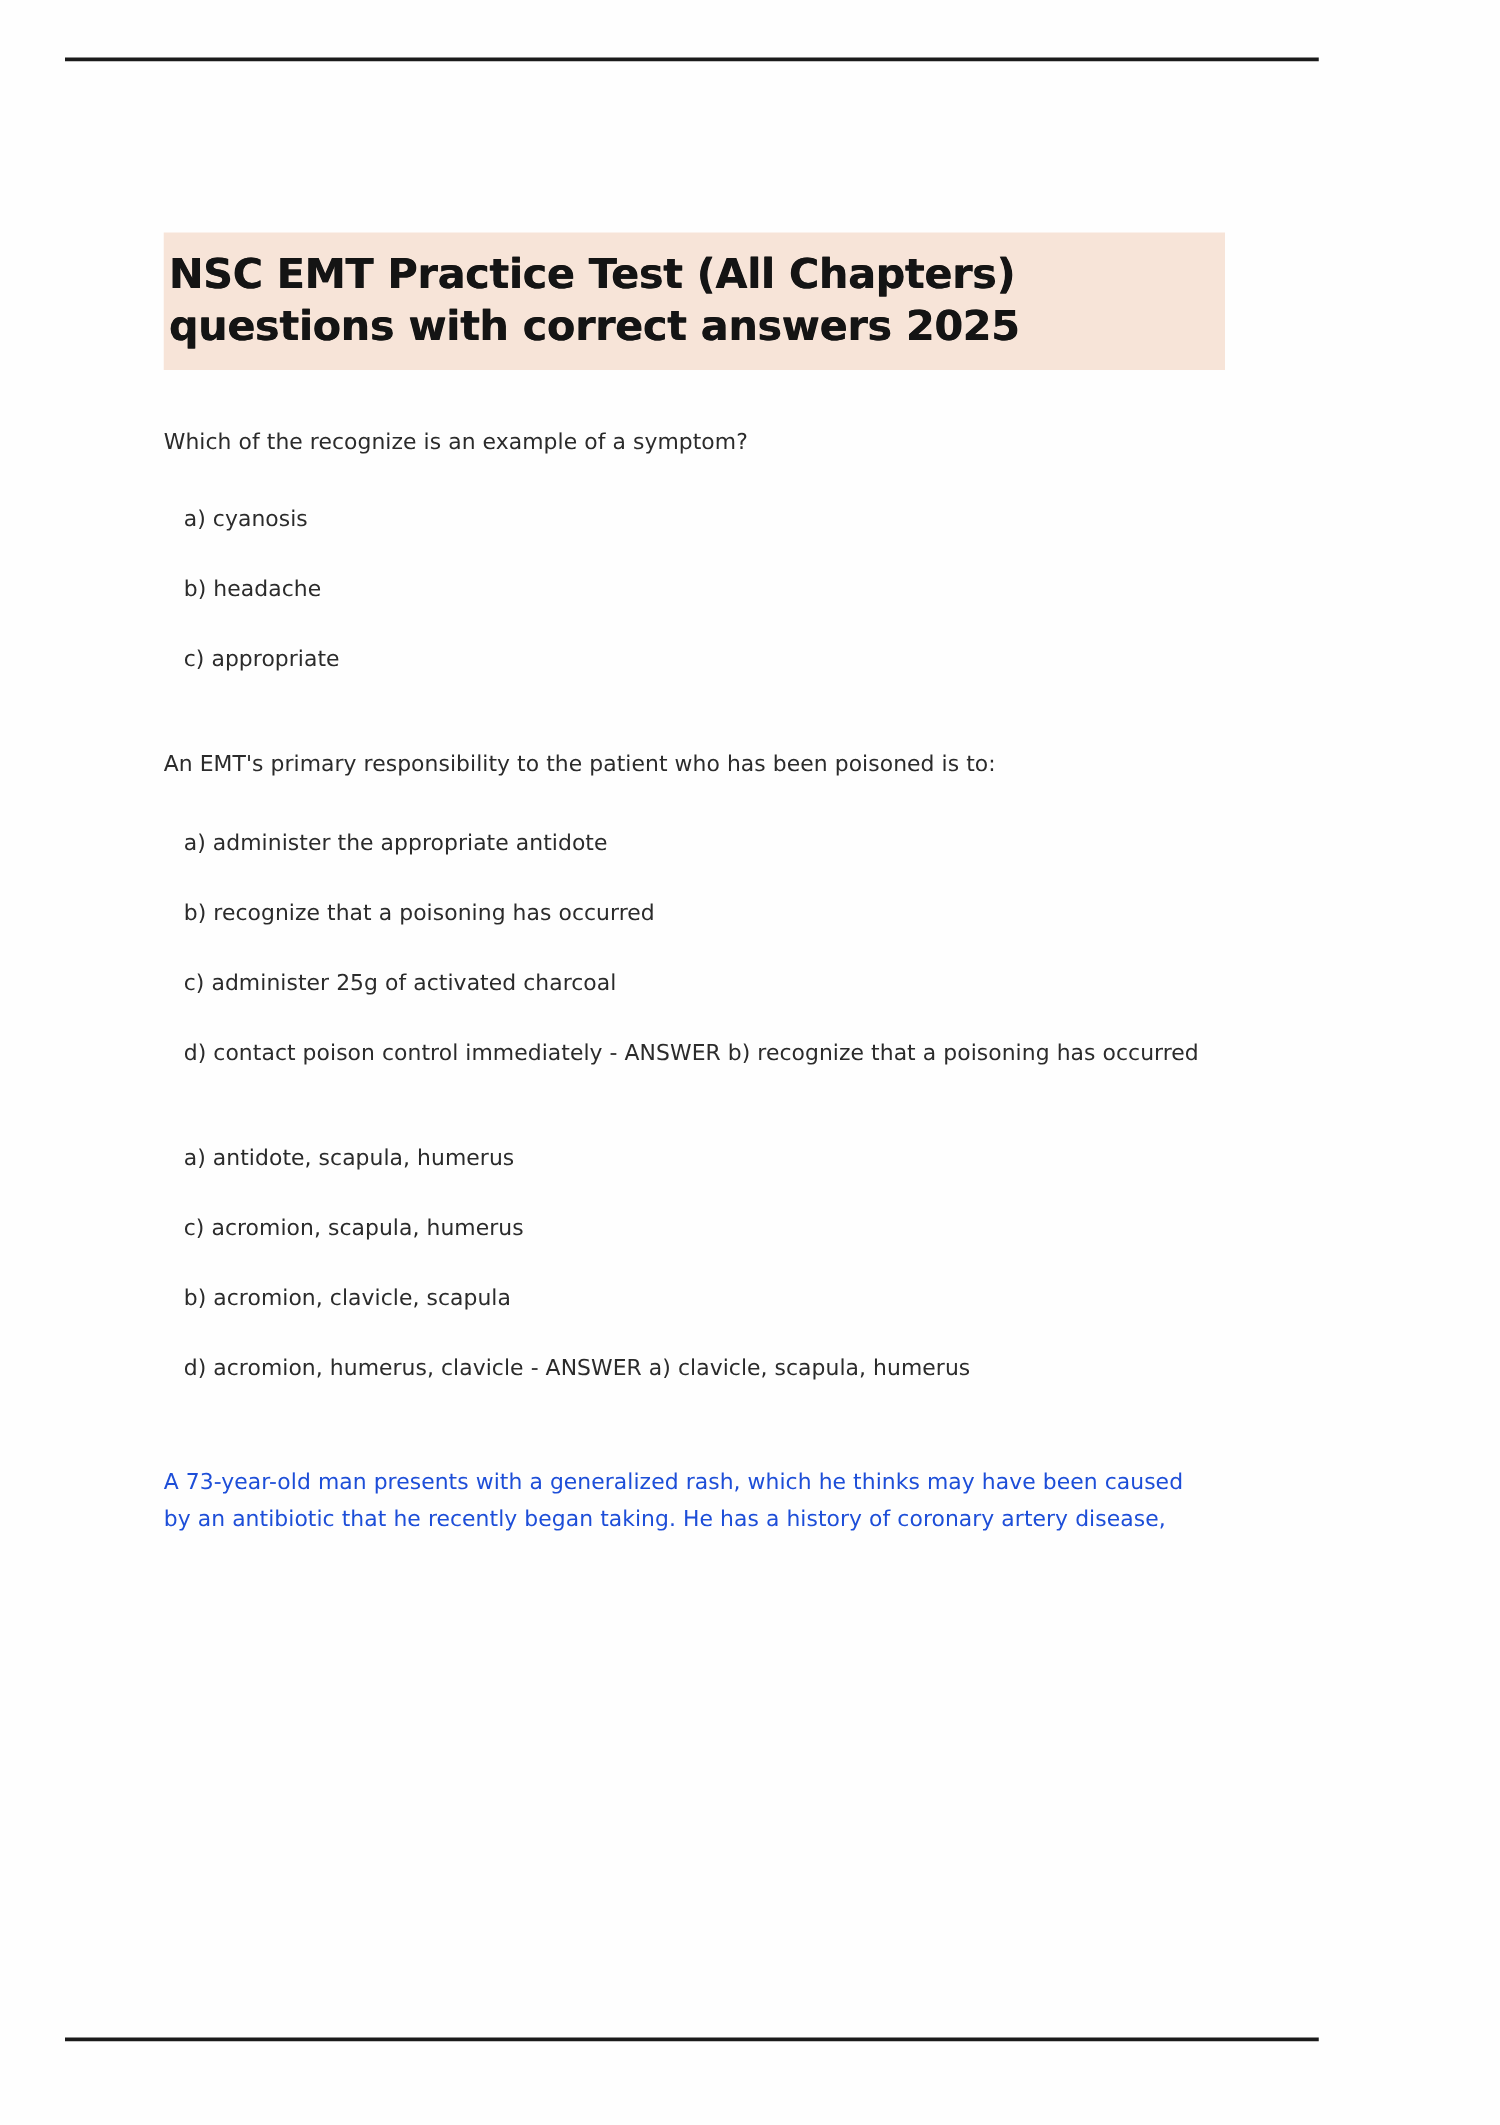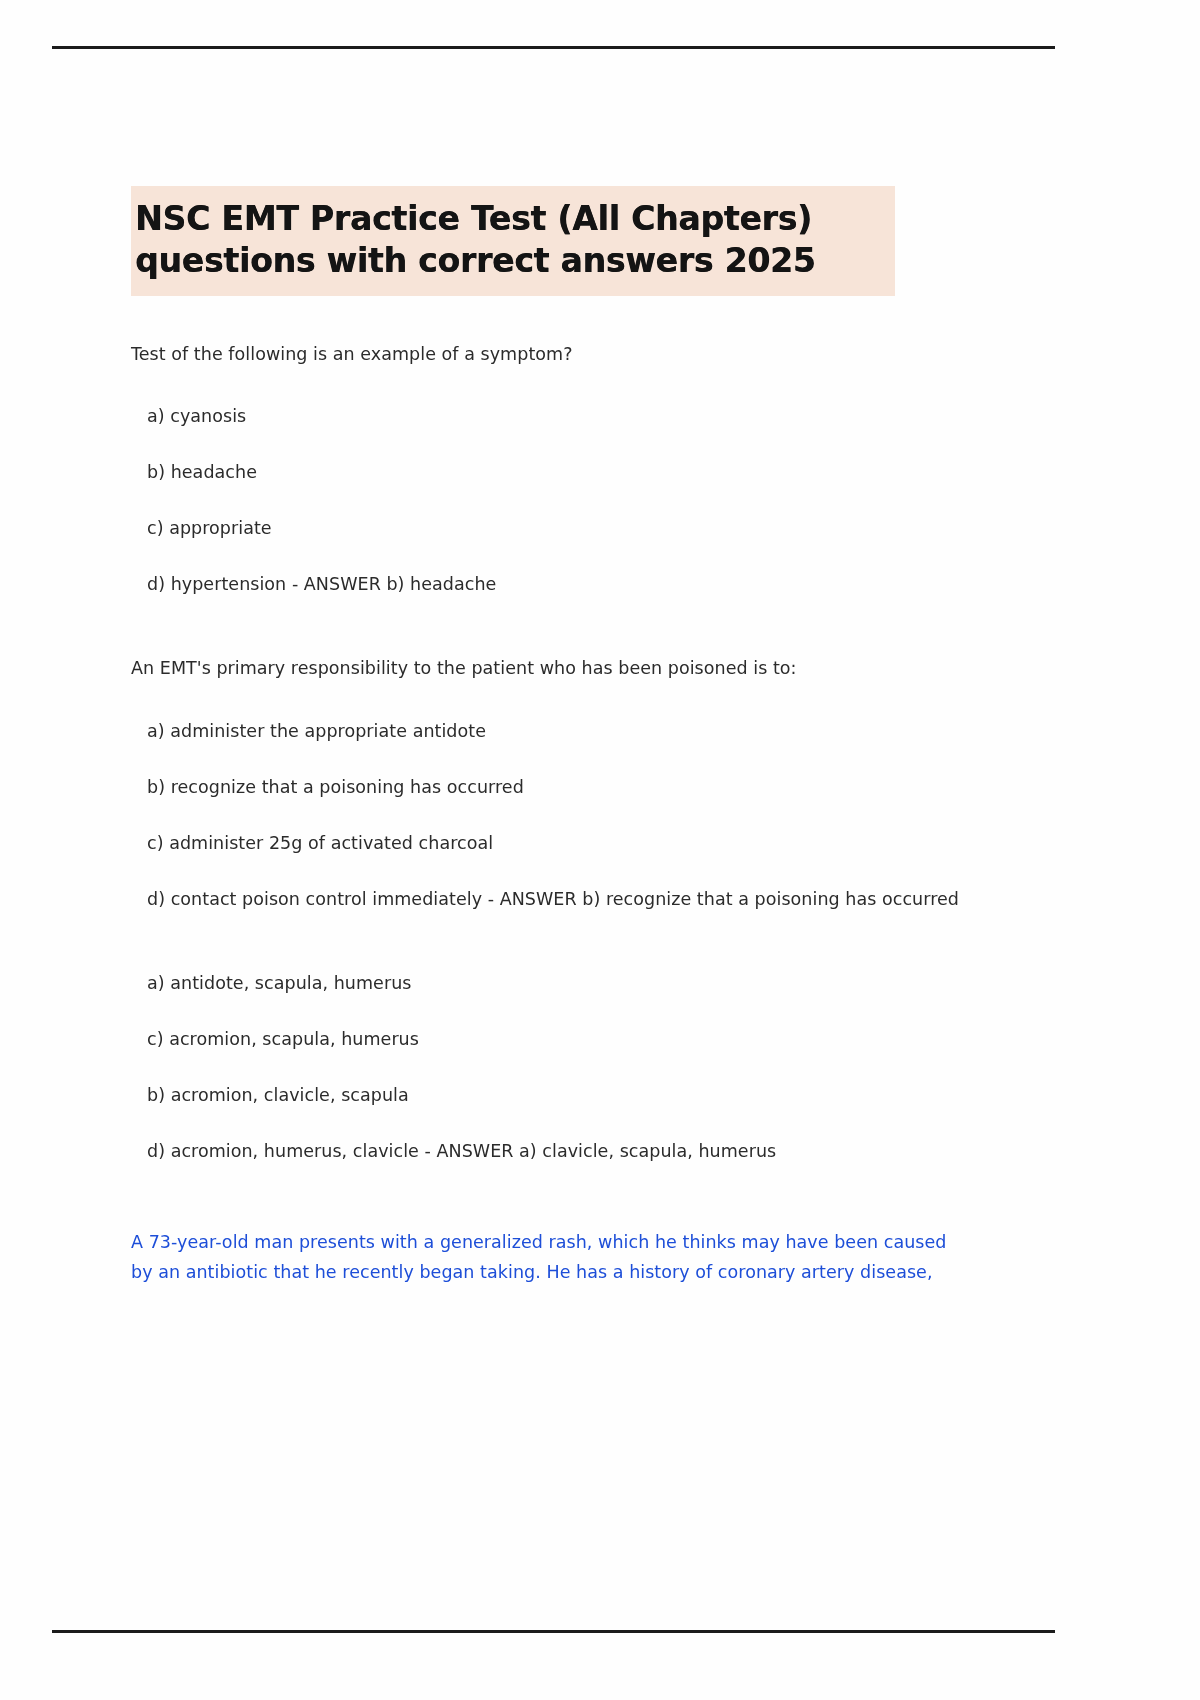--- a/index.html
+++ b/index.html
@@ -37,21 +37,21 @@
     left: 131px;
     top: 186px;
     width: 860px;
   }
 
   
   .title-wrap {
     background: #f7e4d8;
     display: block;
     padding: 12px 14px 14px 4px;
-    width: 764px;
+    width: 849px;
     box-sizing: border-box;
   }
   .title {
     margin: 0;
     font-family: "DejaVu Sans", "Liberation Sans", sans-serif;
     font-size: 33px;
     line-height: 1.27;
     font-weight: 700;
     letter-spacing: -0.2px;
     color: #141414;
@@ -103,26 +103,25 @@
 
   <div class="rule top"></div>
 
   <div class="content">
 
     <div class="title-wrap">
       <h1 class="title">NSC EMT Practice Test (All Chapters) questions with correct answers 2025</h1>
     </div>
 
     <div class="block q1">
-      <p class="stem">Test of the following is an example of a symptom?</p>
+      <p class="stem">Which of the recognize is an example of a symptom?</p>
       <ul class="options">
         <li>a) cyanosis</li>
         <li>b) headache</li>
         <li>c) appropriate</li>
-        <li>d) hypertension - ANSWER b) headache</li>
       </ul>
     </div>
 
     <div class="block q2">
       <p class="stem">An EMT's primary responsibility to the patient who has been poisoned is to:</p>
       <ul class="options">
         <li>a) administer the appropriate antidote</li>
         <li>b) recognize that a poisoning has occurred</li>
         <li>c) administer 25g of activated charcoal</li>
         <li>d) contact poison control immediately - ANSWER b) recognize that a poisoning has occurred</li>

